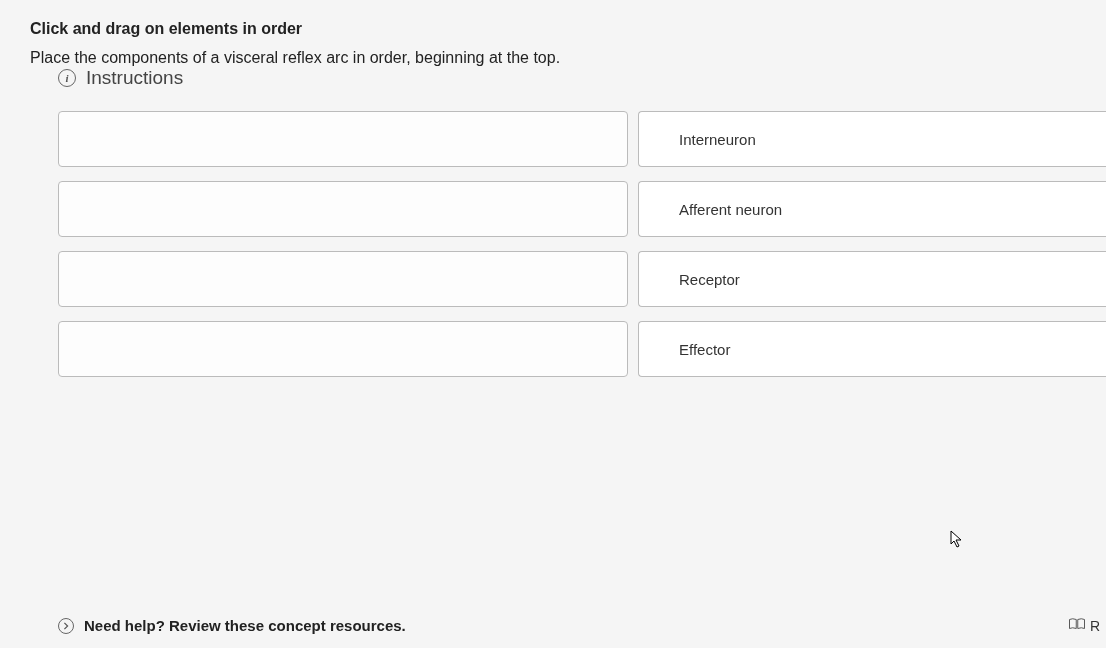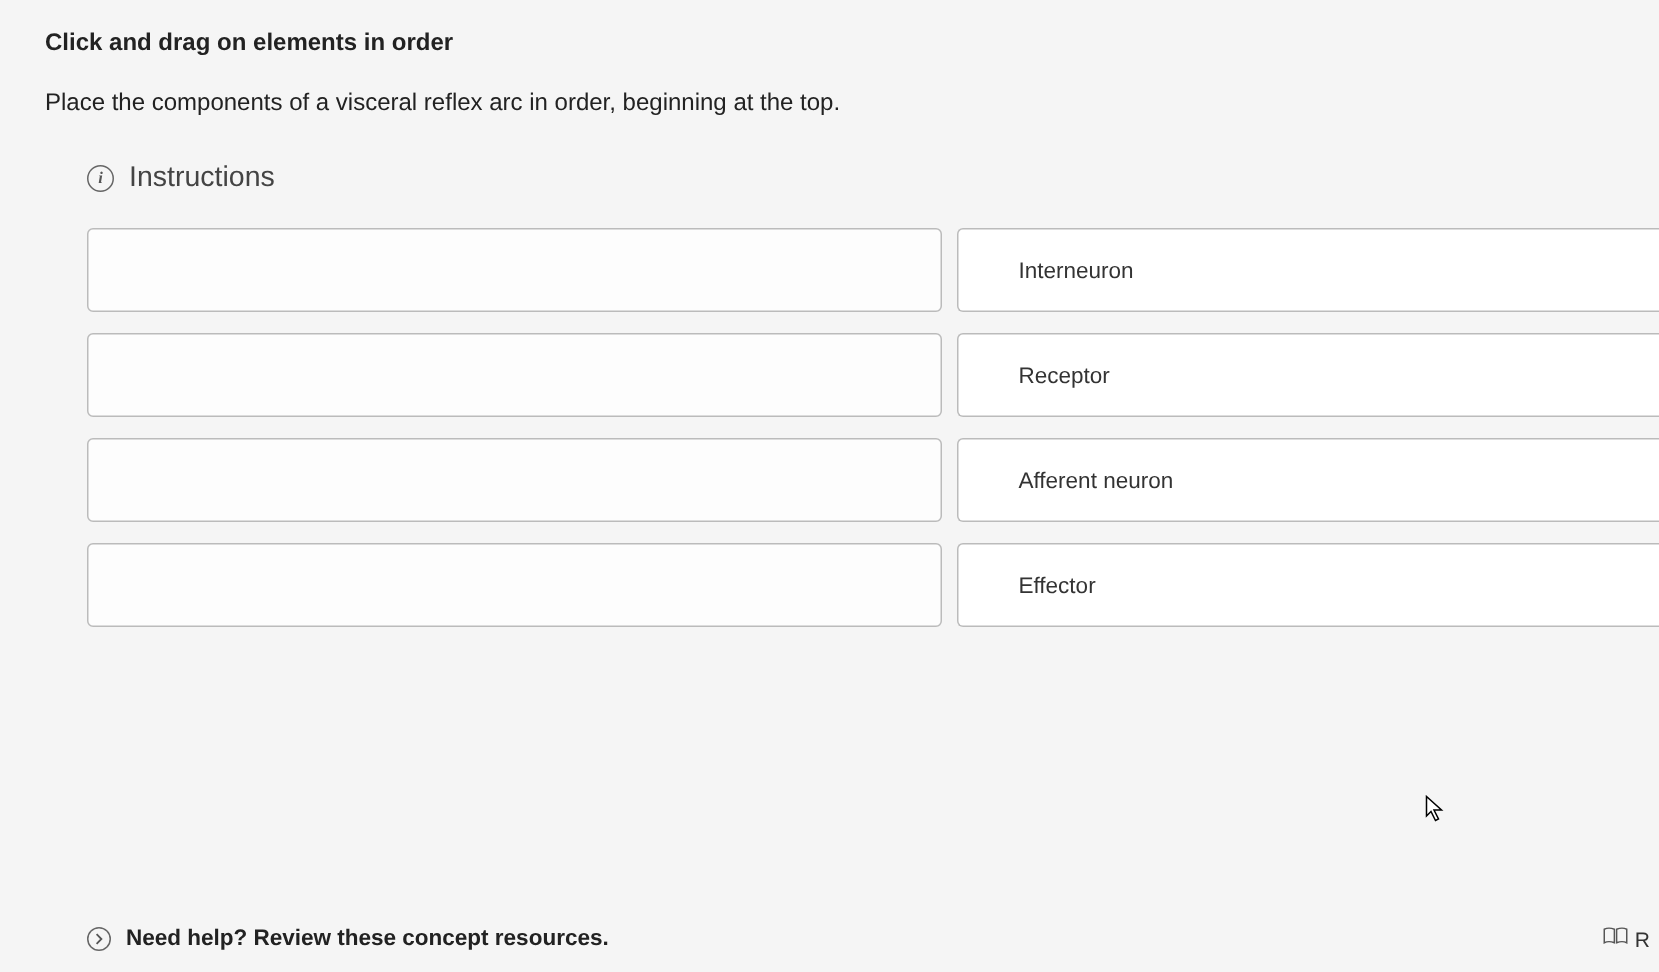--- a/index.html
+++ b/index.html
@@ -13,26 +13,25 @@
       color: #333;
       width: 1106px;
       height: 648px;
       overflow: hidden;
       padding: 20px 0 0 30px;
     }
     .header-instruction {
       font-size: 16px;
       font-weight: 600;
       color: #222;
-      margin-bottom: 22px;
+      margin-bottom: 11px;
     }
     .question-text {
       font-size: 16px;
       color: #222;
-      margin-bottom: 30px;
     }
     .instructions-row {
       display: flex;
       align-items: center;
       gap: 10px;
       margin-left: 28px;
       margin-bottom: 22px;
     }
     .info-icon {
       width: 18px;
@@ -150,25 +149,25 @@
   <span class="instructions-label">Instructions</span>
 </div>
 
 <div class="ordering-area">
   <div class="item-row">
     <div class="drop-slot"></div>
     <div class="drag-item">Interneuron</div>
   </div>
   <div class="item-row">
     <div class="drop-slot"></div>
-    <div class="drag-item">Receptor</div>
+    <div class="drag-item">Afferent neuron</div>
   </div>
   <div class="item-row">
     <div class="drop-slot"></div>
-    <div class="drag-item">Afferent neuron</div>
+    <div class="drag-item">Receptor</div>
   </div>
   <div class="item-row">
     <div class="drop-slot"></div>
     <div class="drag-item">Effector</div>
   </div>
 </div>
 
 <div class="footer-area">
   <div class="help-row">
     <span class="chevron-icon">

